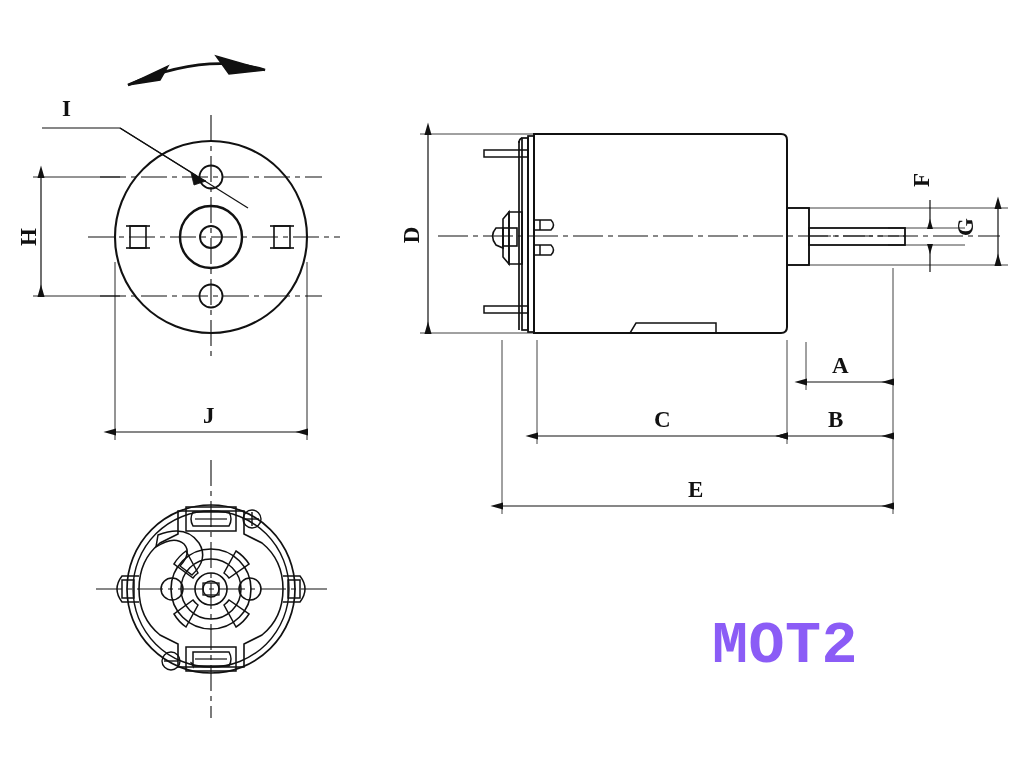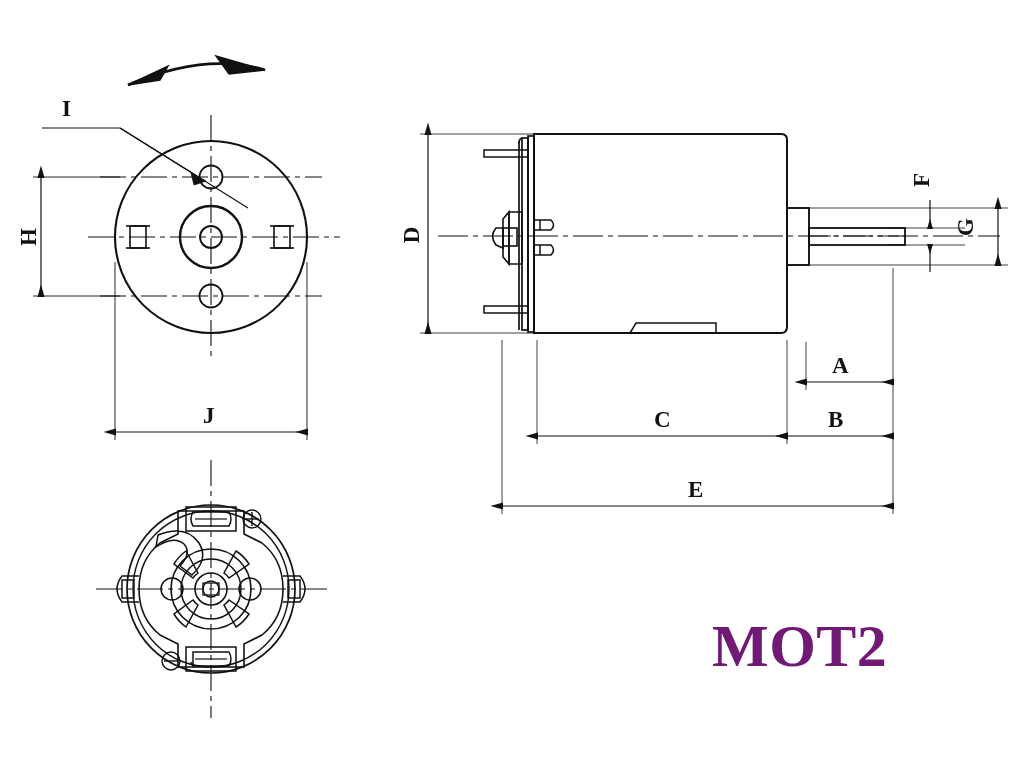--- a/index.html
+++ b/index.html
@@ -22,23 +22,23 @@
   }
   #drawing {
     position: absolute;
     left: 0;
     top: 0;
     width: 1024px;
     height: 768px;
   }
   .part-label {
     position: absolute;
-    font-family: Liberation Serif, serif;
+    font-family: Liberation Mono, monospace;
     font-weight: bold;
-    color: #701a75;
+    color: #8b5cf6;
     letter-spacing: 0.5px;
     white-space: nowrap;
   }
   #mot2-label {
     left: 712px;
     top: 616px;
     font-size: 60px;
     line-height: 60px;
   }
   .dim-text {

